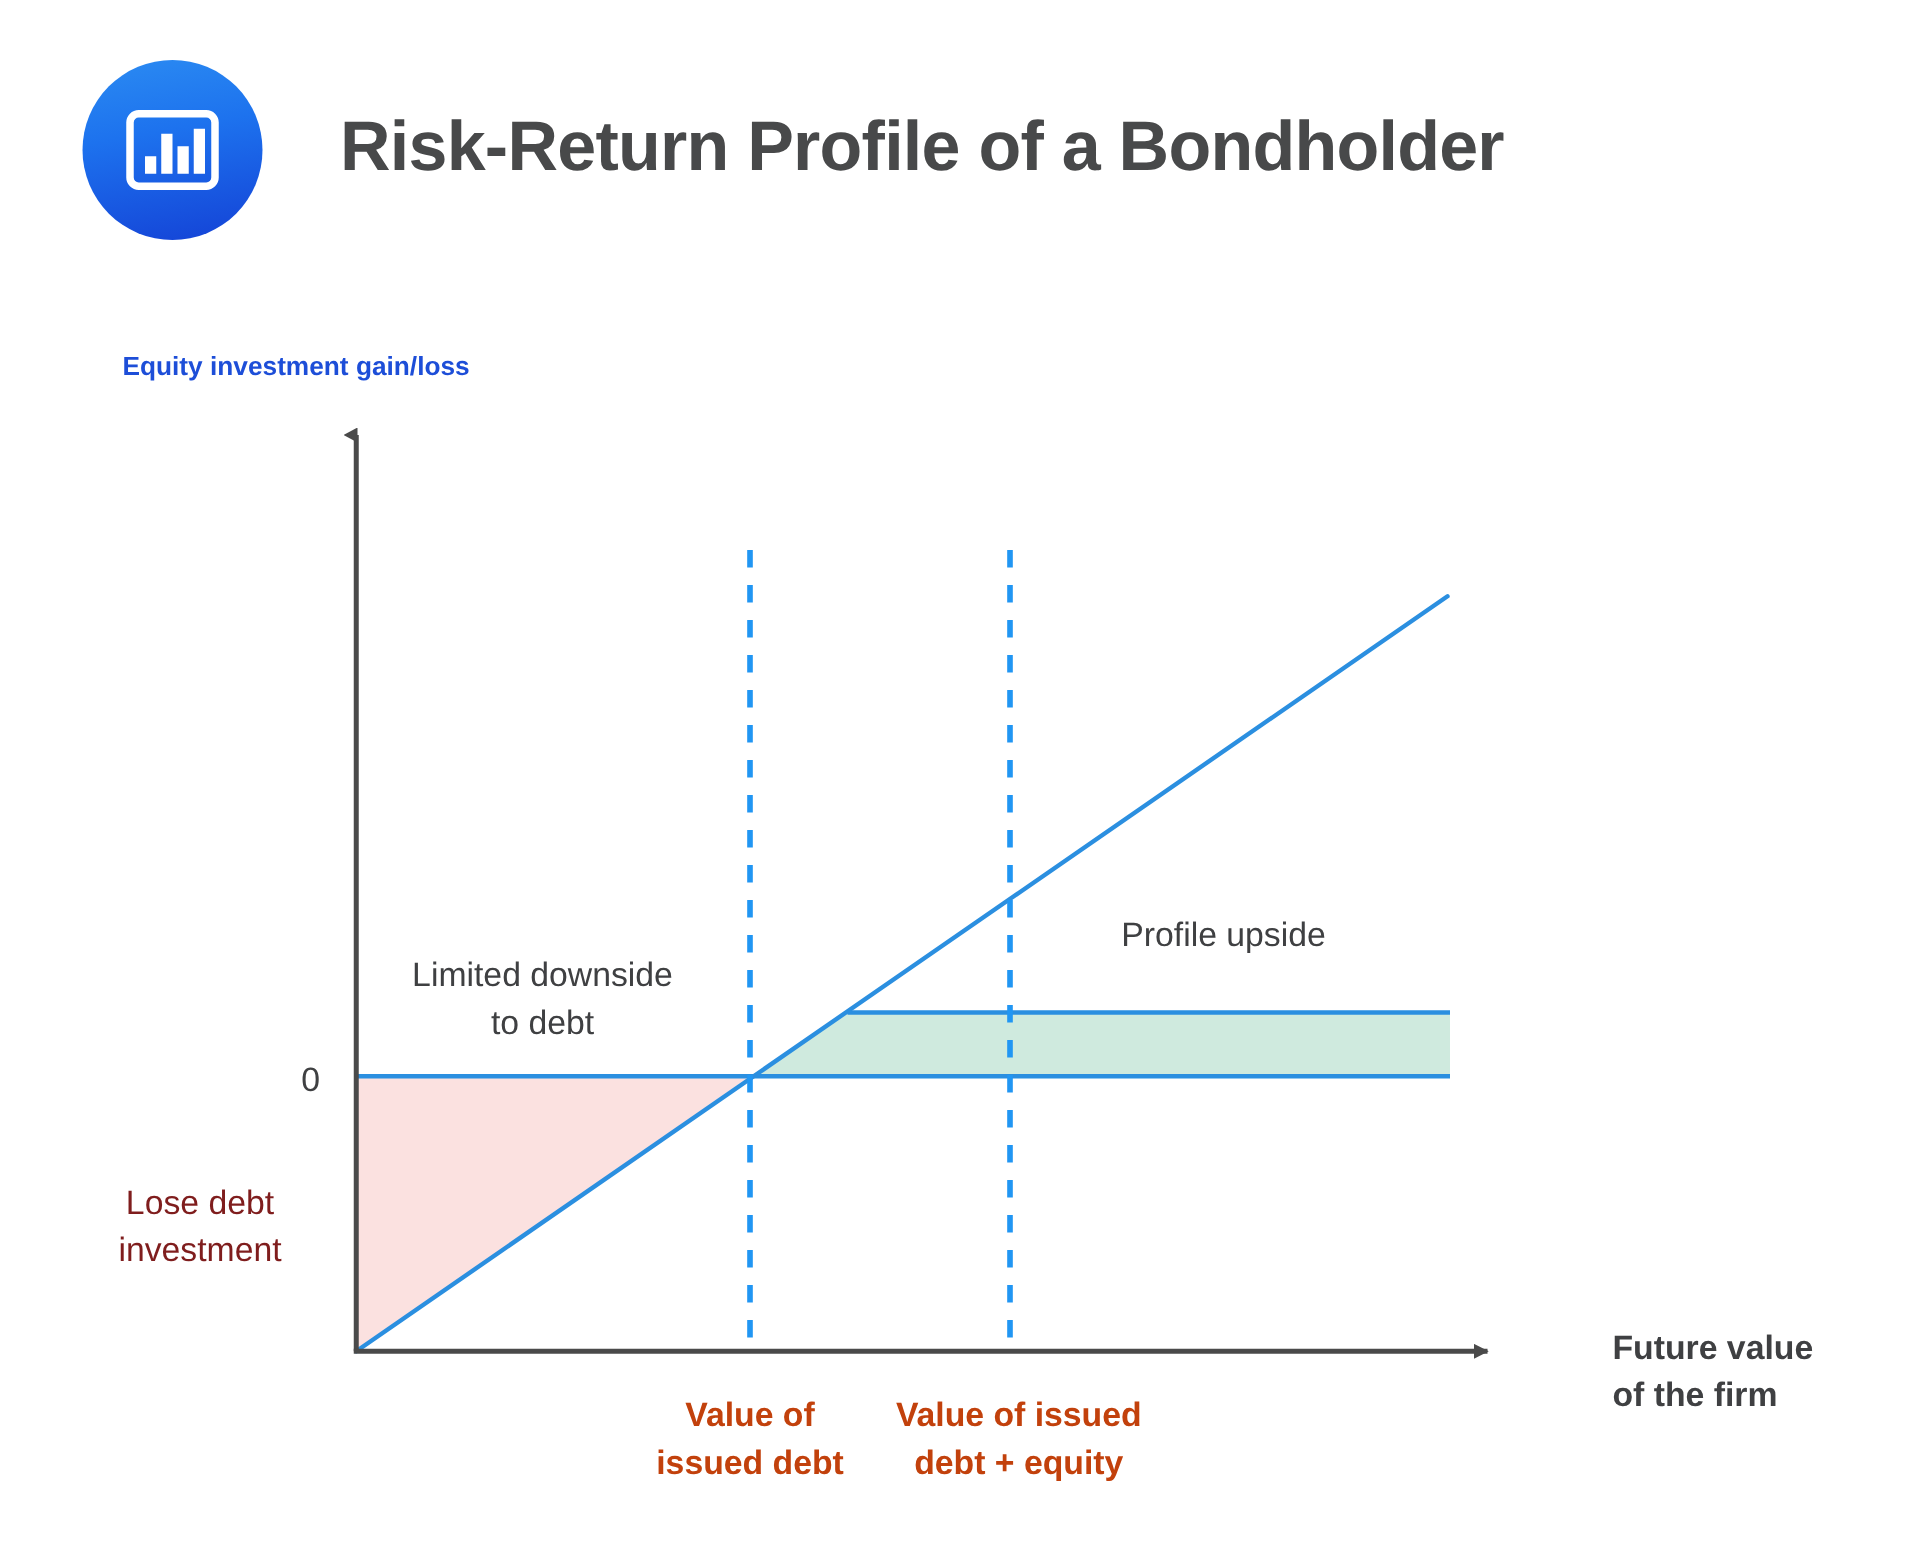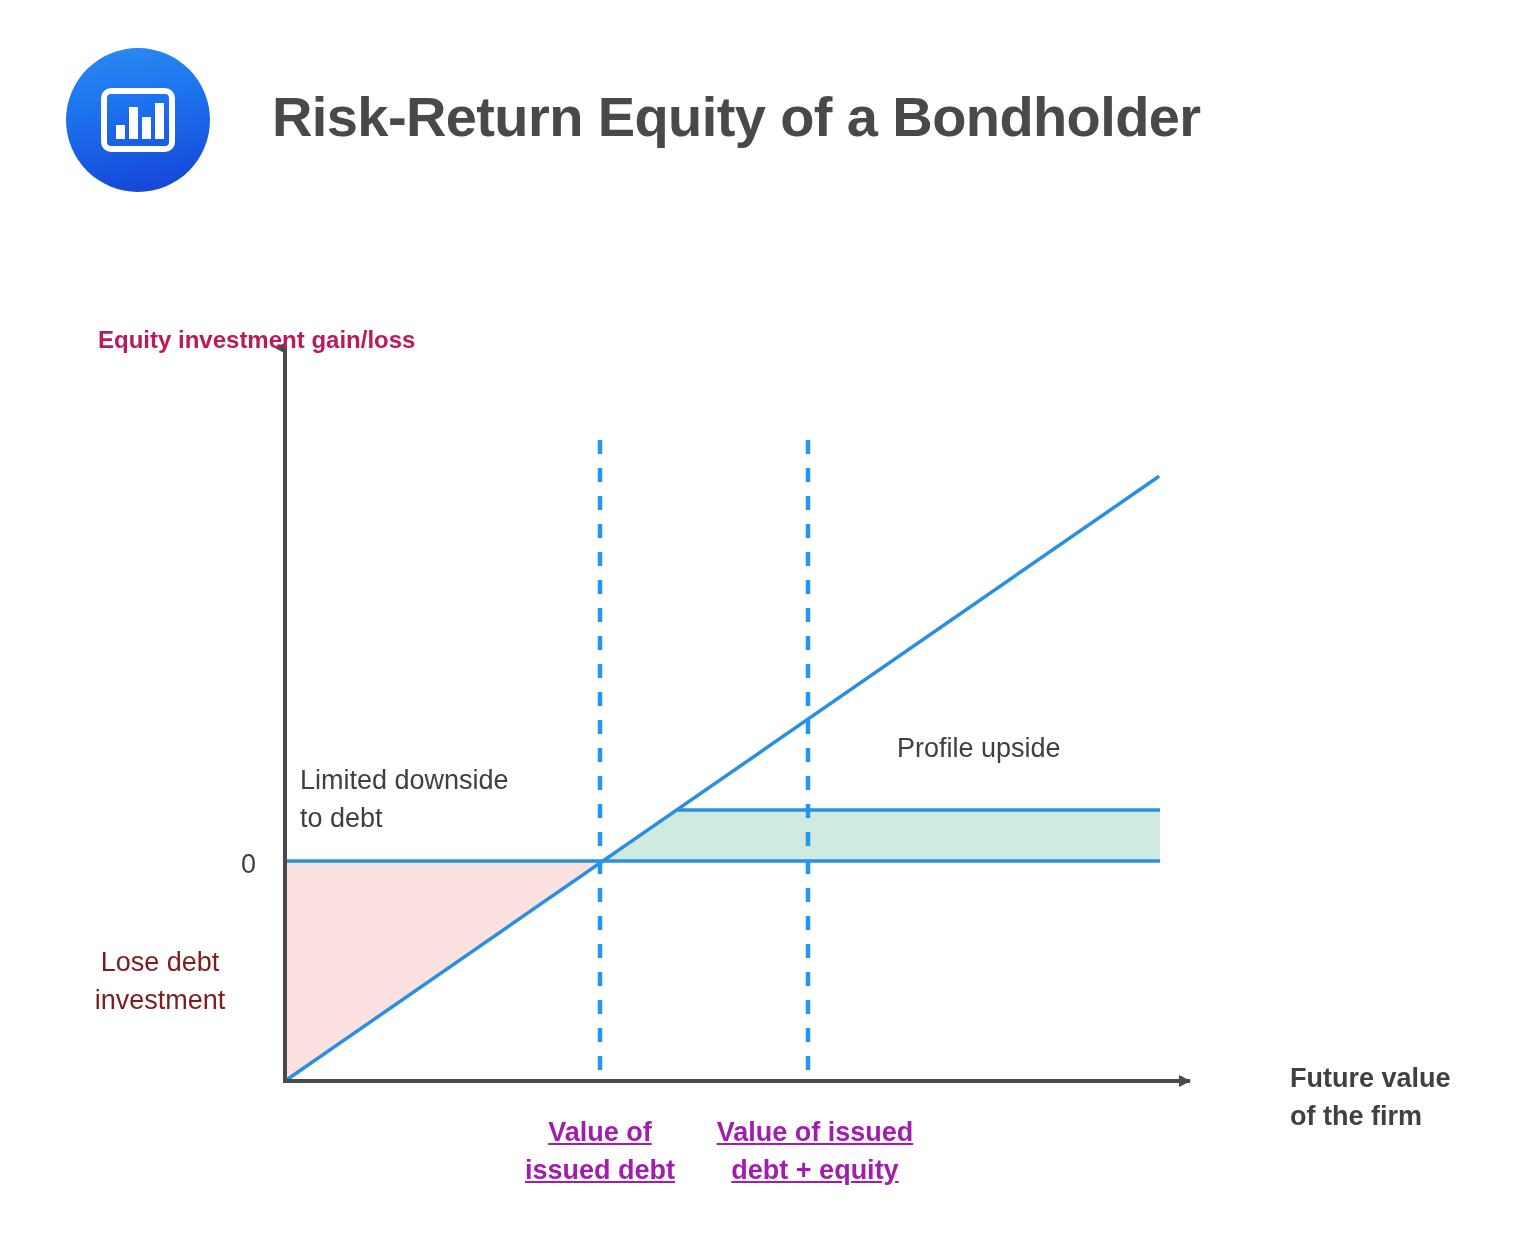--- a/index.html
+++ b/index.html
@@ -78,24 +78,23 @@
     position: absolute;
     color: #3f4042;
     font-size: 27px;
     line-height: 1.42;
     white-space: pre-line;
   }
 
   .y-axis-title {
     left: 98px;
     top: 279px;
-    font-size: 24px;
-    font-weight: bold;
-    color: #be185d;
-    margin-top: 44px;
+    font-size: 21px;
+    font-weight: bold;
+    color: #1d4ed8;
   }
 
   .x-axis-title {
     left: 1242px;
     top: 1059px;
     font-size: 27px;
     font-weight: bold;
     color: #3f4042;
     text-align: left;
     margin-left: 48px;
@@ -114,36 +113,35 @@
     width: 200px;
     text-align: center;
     font-weight: normal;
     color: #7f1d1d;
   }
 
   .downside-label {
     left: 300px;
     top: 761px;
     width: 268px;
-    text-align: left;
+    text-align: center;
     color: #3f4042;
   }
 
   .upside-label {
     left: 897px;
     top: 729px;
     color: #3f4042;
     white-space: nowrap;
   }
 
   .tick-label {
     text-align: center;
     font-weight: bold;
-    color: #a21caf;
-    text-decoration: underline;
+    color: #c2410c;
   }
   .tick-debt {
     left: 490px;
     top: 1113px;
     width: 220px;
   }
   .tick-debt-equity {
     left: 700px;
     top: 1113px;
     width: 230px;
@@ -159,21 +157,21 @@
     <div class="brand-logo">
       <svg width="78" height="78" viewBox="0 0 78 78" aria-hidden="true">
         <rect x="5" y="10" width="68" height="58" rx="7" ry="7" fill="none" stroke="#ffffff" stroke-width="6"></rect>
         <rect x="17" y="44" width="9" height="14" fill="#ffffff"></rect>
         <rect x="30" y="26" width="9" height="32" fill="#ffffff"></rect>
         <rect x="43" y="36" width="9" height="22" fill="#ffffff"></rect>
         <rect x="56" y="22" width="9" height="36" fill="#ffffff"></rect>
       </svg>
     </div>
 
-    <div class="page-title">Risk-Return Equity of a Bondholder</div>
+    <div class="page-title">Risk-Return Profile of a Bondholder</div>
   </div>
 
   <div class="chart-wrap">
 
     <svg class="chart-svg" width="1536" height="1254" viewBox="0 0 1536 1254">
 
       <defs>
         <marker id="arrow-up" markerWidth="12" markerHeight="12" refX="6" refY="10" orient="auto" markerUnits="userSpaceOnUse">
           <path d="M 6 0 L 12 11 L 0 11 Z" fill="#4a4a4a"></path>
         </marker>

